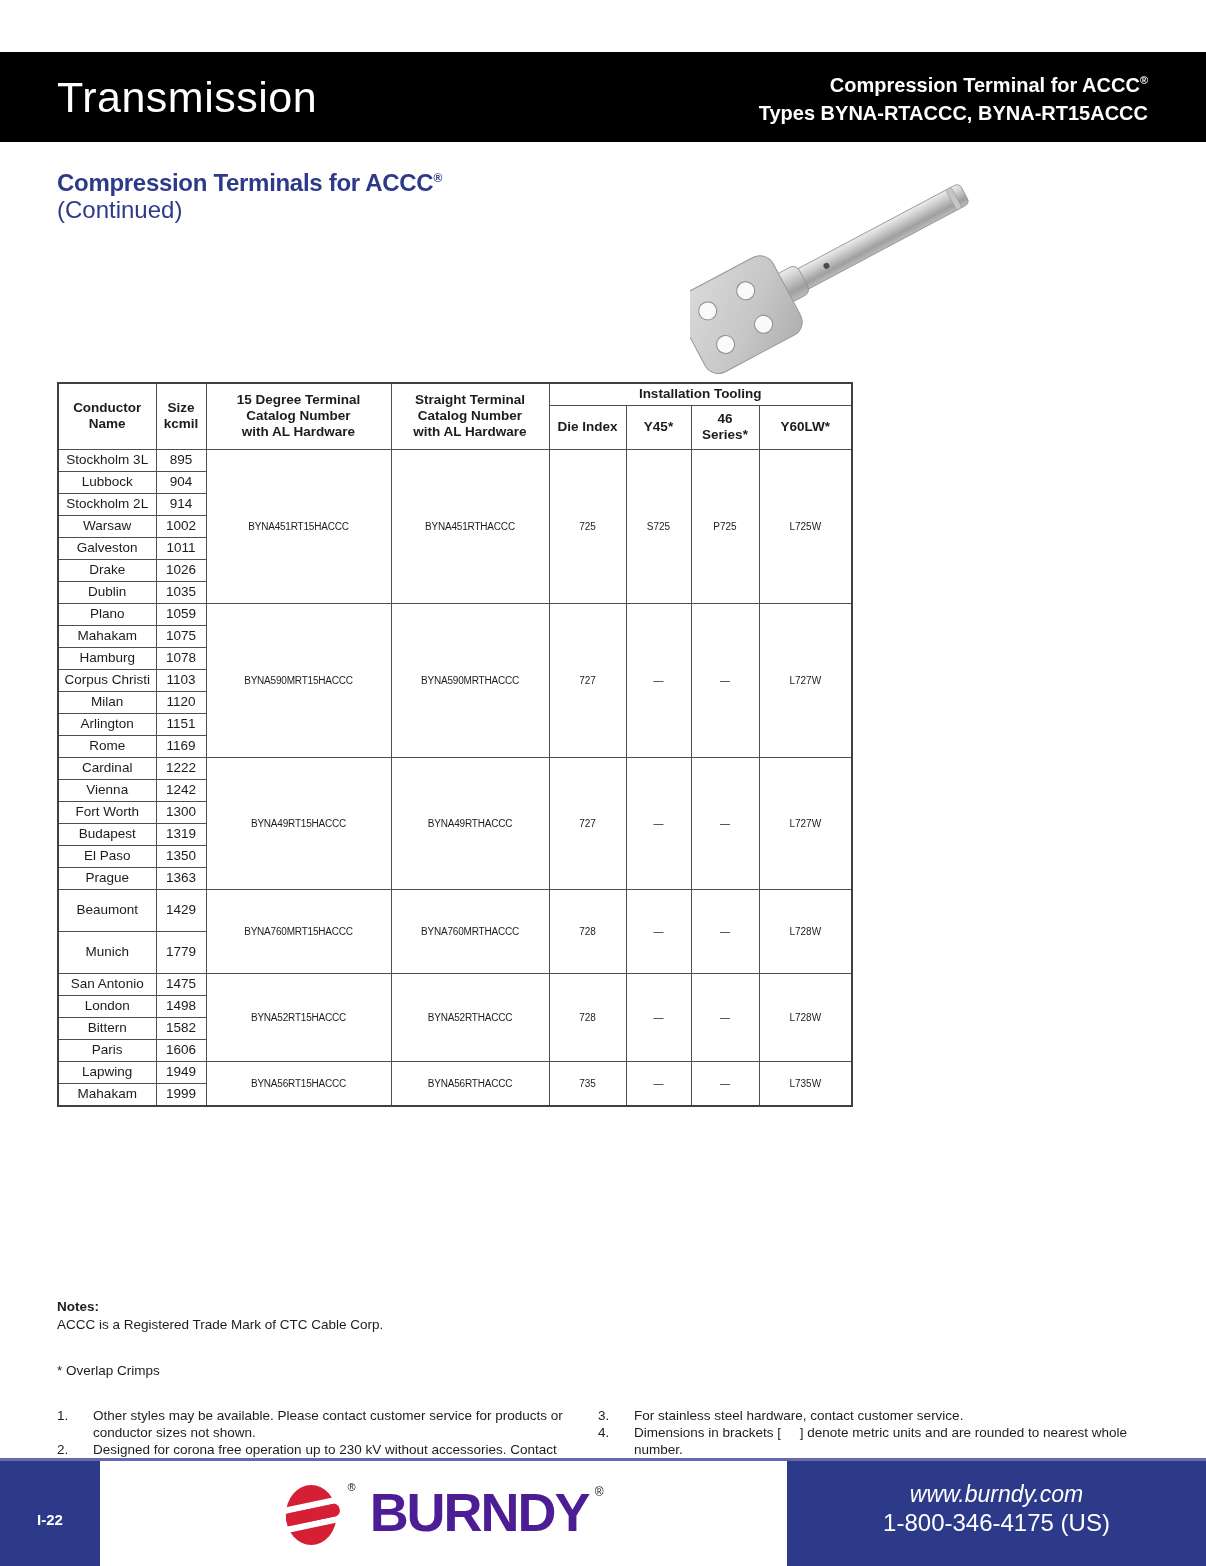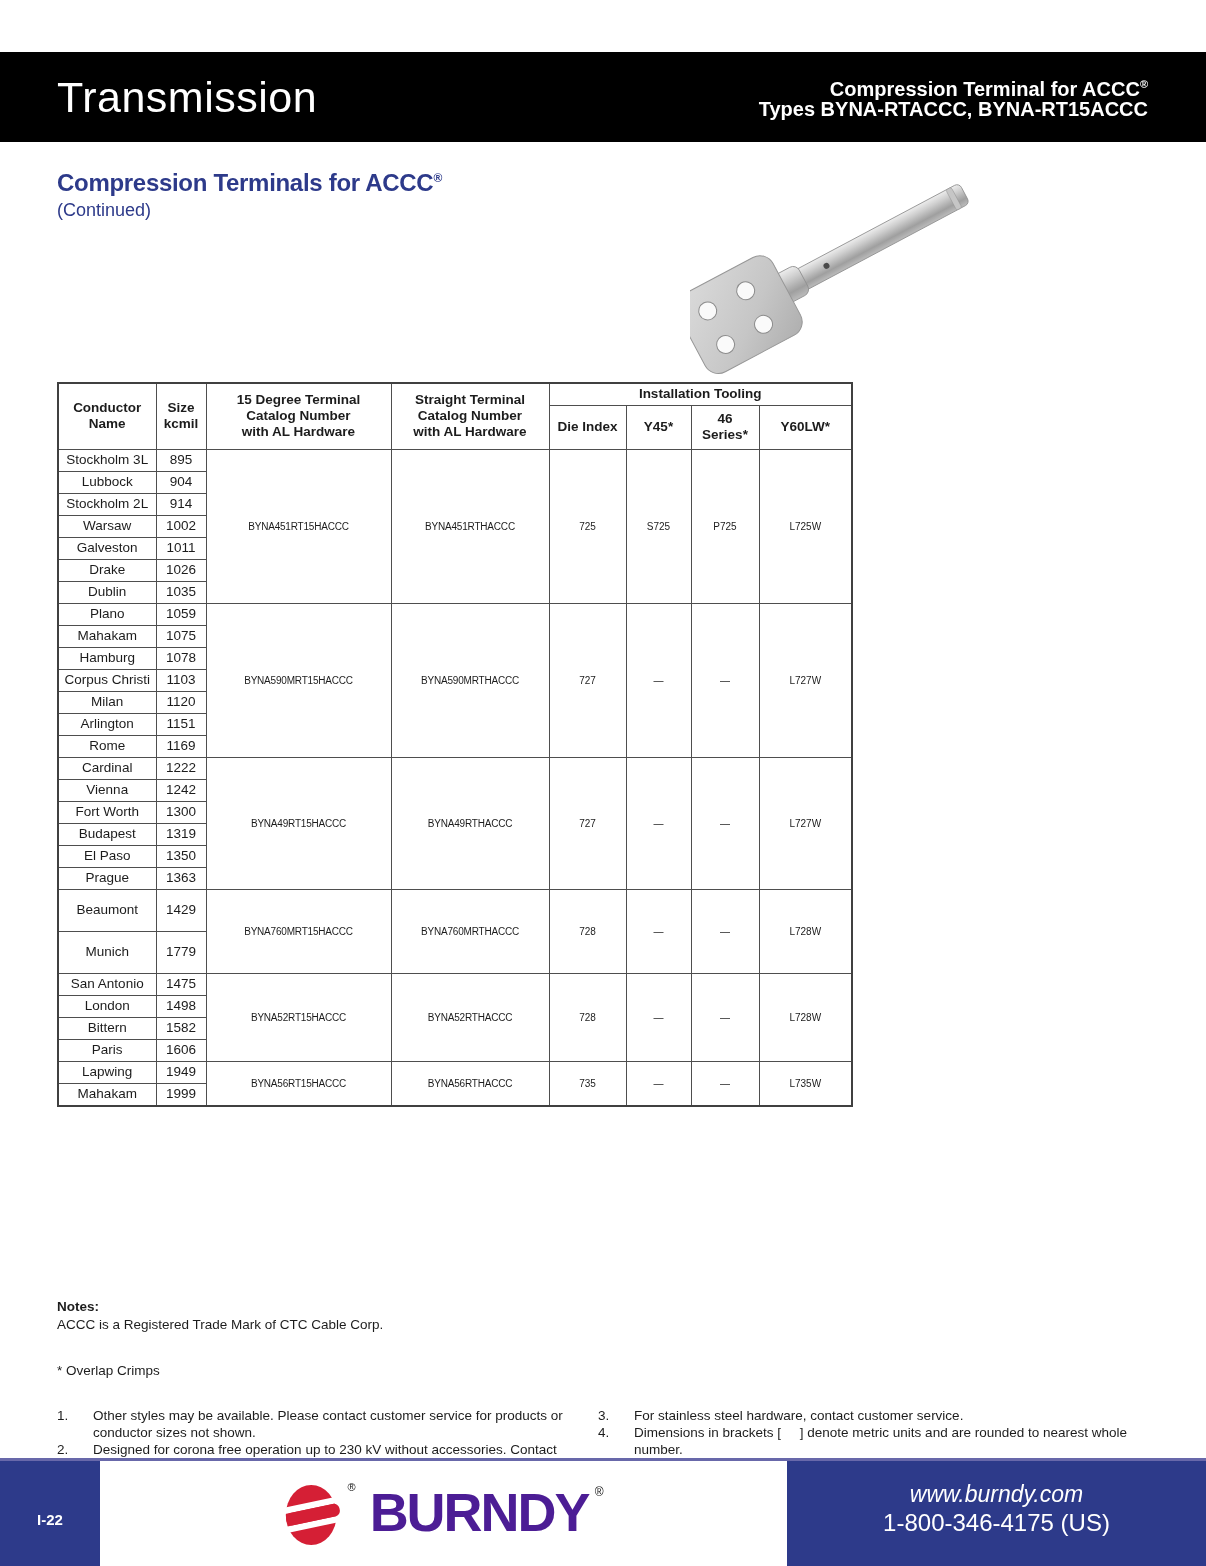--- a/index.html
+++ b/index.html
@@ -5,27 +5,27 @@
   html,body{margin:0;padding:0;background:#ffffff;}
   .page{
     position:relative;width:1206px;height:1566px;background:#ffffff;overflow:hidden;
     font-family:"Liberation Sans","DejaVu Sans",sans-serif;margin:0 auto;
   }
   
   .topbar{position:absolute;left:0;top:52px;width:1206px;height:90px;background:#000000;}
   .topbar-title{position:absolute;left:57px;top:0;height:90px;display:flex;align-items:center;
     color:#ffffff;font-size:43px;font-weight:400;letter-spacing:0.5px;}
   .topbar-right{position:absolute;right:58px;top:0;height:90px;display:flex;flex-direction:column;
-    justify-content:center;align-items:flex-end;color:#ffffff;font-weight:bold;font-size:20px;line-height:21px;text-align:right;}
+    justify-content:center;align-items:flex-end;color:#ffffff;font-weight:bold;font-size:20px;line-height:29px;text-align:right;}
   .topbar-right sup{font-size:11px;}
   
   .section-heading{position:absolute;left:57px;top:164px;color:#2d3a8a;}
   .section-heading .hd{font-size:24px;font-weight:bold;letter-spacing:-0.3px;line-height:28px;}
   .section-heading .hd sup{font-size:12px;}
-  .section-heading .cont{font-size:18px;font-weight:400;line-height:26px;}
+  .section-heading .cont{font-size:24px;font-weight:400;line-height:26px;}
   
   .product{position:absolute;left:690px;top:150px;width:360px;height:230px;}
   
   .tbl{position:absolute;left:57px;top:382px;width:794px;border-collapse:collapse;table-layout:fixed;
     border:2px solid #404040;}
   .tbl th,.tbl td{border:1px solid #4e4e4e;text-align:center;vertical-align:middle;padding:0 2px;color:#1c1c1c;overflow:hidden;}
   .tbl th{font-weight:bold;font-size:13.5px;white-space:pre-line;line-height:16px;}
   .tbl thead tr.hr1{height:22px;}
   .tbl thead tr.hr2{height:44px;}
   .tbl td.cond,.tbl td.size{font-size:13.5px;height:21px;line-height:14px;}

